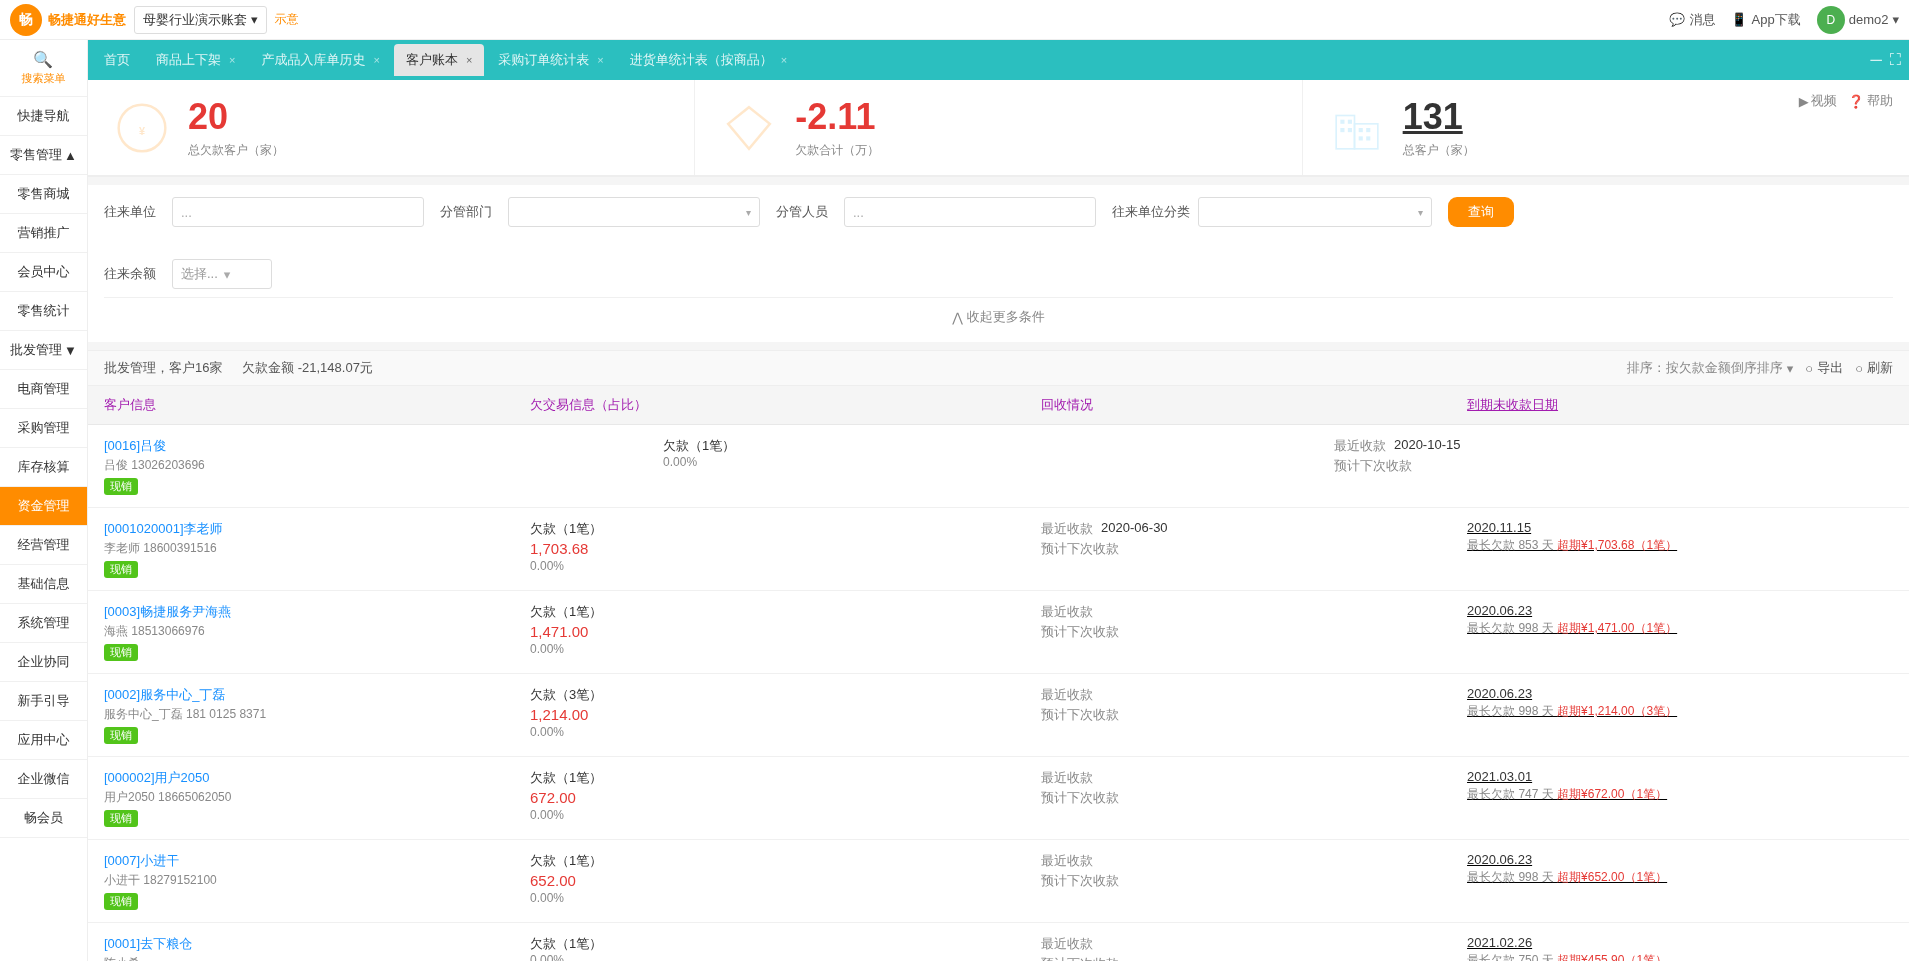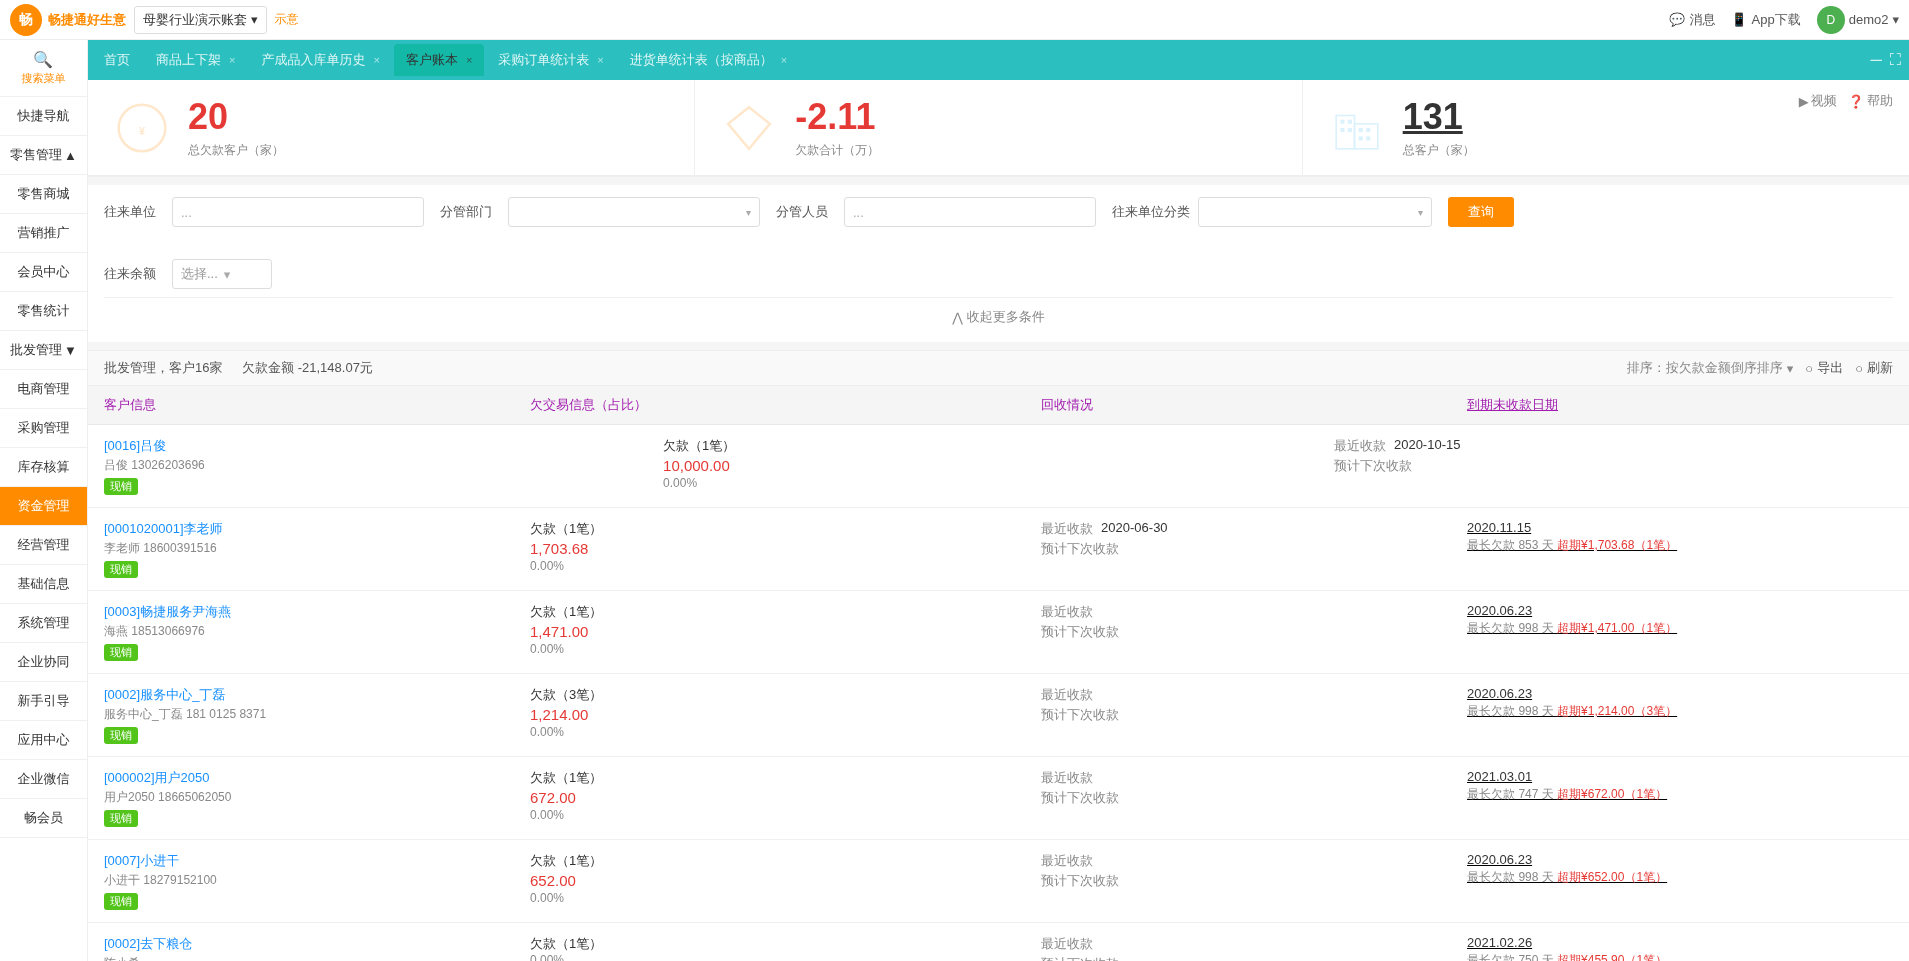--- a/index.html
+++ b/index.html
@@ -28,21 +28,21 @@
     .sidebar-item { padding: 10px 4px; text-align: center; color: #333; font-size: 12px; cursor: pointer; border-bottom: 1px solid #f0f0f0; }
     .sidebar-item.active { background: #ff8c00; color: #fff; }
     .sidebar-item-with-arrow { display: flex; align-items: center; justify-content: center; gap: 2px; }
     
     
     .content-area { flex: 1; display: flex; flex-direction: column; overflow: hidden; }
     
     
     .tab-bar { height: 40px; background: #2bbfbf; display: flex; align-items: center; padding: 0 4px; gap: 2px; position: relative; }
     .tab-item { height: 32px; padding: 0 12px; display: flex; align-items: center; gap: 6px; border-radius: 4px 4px 0 0; cursor: pointer; font-size: 13px; color: rgba(255,255,255,0.85); white-space: nowrap; }
-    .tab-item.active { background: #14b8a6; color: #333; }
+    .tab-item.active { background: #e5e5e5; color: #333; }
     .tab-close { font-size: 11px; cursor: pointer; opacity: 0.7; margin-left: 2px; }
     .tab-bar-actions { position: absolute; right: 8px; top: 50%; transform: translateY(-50%); display: flex; gap: 8px; }
     .tab-action-btn { color: rgba(255,255,255,0.85); cursor: pointer; font-size: 16px; }
     
     
     .page-content { flex: 1; overflow-y: auto; background: #f5f5f5; }
     
     
     .stats-row { display: flex; background: #fff; margin-bottom: 8px; border-bottom: 2px solid #eee; }
     .stat-card { flex: 1; display: flex; align-items: center; padding: 16px 24px; gap: 16px; border-right: 1px solid #f0f0f0; position: relative; }
@@ -60,21 +60,21 @@
     
     
     .filter-area { background: #fff; padding: 12px 16px; margin-bottom: 8px; }
     .filter-row { display: flex; align-items: center; gap: 16px; margin-bottom: 10px; flex-wrap: wrap; }
     .filter-item { display: flex; align-items: center; gap: 8px; flex: 1; min-width: 200px; max-width: 320px; }
     .filter-label { color: #555; white-space: nowrap; min-width: 60px; }
     .filter-input { flex: 1; border: 1px solid #ddd; border-radius: 3px; padding: 5px 8px; color: #333; display: flex; align-items: center; justify-content: space-between; cursor: pointer; min-height: 30px; position: relative; }
     .filter-select { flex: 1; border: 1px solid #ddd; border-radius: 3px; padding: 5px 8px; color: #333; display: flex; align-items: center; justify-content: space-between; cursor: pointer; min-height: 30px; }
     .chevron-icon { color: #aaa; font-size: 10px; }
     .collapse-btn { display: flex; align-items: center; justify-content: center; color: #888; font-size: 12px; cursor: pointer; padding: 4px; gap: 4px; }
-    .search-btn { background: #ff8c00; color: white; border: none; padding: 6px 20px; border-radius: 3px; cursor: pointer; font-size: 13px; }
+    .search-btn { background: #ff8c00; color: white; border: none; padding: 6px 20px; border-radius: 9px; cursor: pointer; font-size: 13px; }
     
     
     .results-summary { background: #f9f9f9; padding: 8px 16px; border-top: 1px solid #eee; border-bottom: 1px solid #eee; display: flex; align-items: center; justify-content: space-between; }
     .results-text { font-size: 13px; color: #555; }
     .results-actions { display: flex; align-items: center; gap: 12px; font-size: 12px; color: #888; }
     .sort-select { display: flex; align-items: center; gap: 4px; cursor: pointer; }
     .export-btn { display: flex; align-items: center; gap: 4px; cursor: pointer; color: #555; }
     .refresh-btn { display: flex; align-items: center; gap: 4px; cursor: pointer; color: #555; }
     
     
@@ -398,21 +398,20 @@
 
           <div id="table-body">
               <div class="table-row">
     <div class="customer-info col-customer">
       <div class="customer-name">[0016]吕俊</div>
       <div class="customer-contact">吕俊  13026203696</div>
       <span class="customer-badge badge-green">现销</span>
     </div>
     <div class="debt-info col-debt">
       <div class="debt-count">欠款（1笔）</div>
-      <div class="debt-amount">10,000.00</div>
       <div class="debt-percent">0.00%</div>
     </div>
     <div class="recovery-info col-recovery">
       <div class="recovery-item">
         <span class="recovery-label">最近收款</span>
         <span class="recovery-value">2020-10-15</span>
       </div>
       <div class="recovery-item">
         <span class="recovery-label">预计下次收款</span>
         <span class="recovery-value"></span>
@@ -544,21 +543,21 @@
         <span class="recovery-value"></span>
       </div>
     </div>
     <div class="overdue-info col-overdue">
       <div class="overdue-date">2020.06.23</div>
       <div class="overdue-days">最长欠款 998 天 <span class="overdue-amount">超期¥652.00（1笔）</span></div>
     </div>
   </div>
               <div class="table-row">
     <div class="customer-info col-customer">
-      <div class="customer-name">[0002]去下粮仓</div>
+      <div class="customer-name">[0001]去下粮仓</div>
       <div class="customer-contact">陈小希</div>
       <span class="customer-badge badge-green">现销</span>
     </div>
     <div class="debt-info col-debt">
       <div class="debt-count">欠款（1笔）</div>
       <div class="debt-percent">0.00%</div>
     </div>
     <div class="recovery-info col-recovery">
       <div class="recovery-item">
         <span class="recovery-label">最近收款</span>

